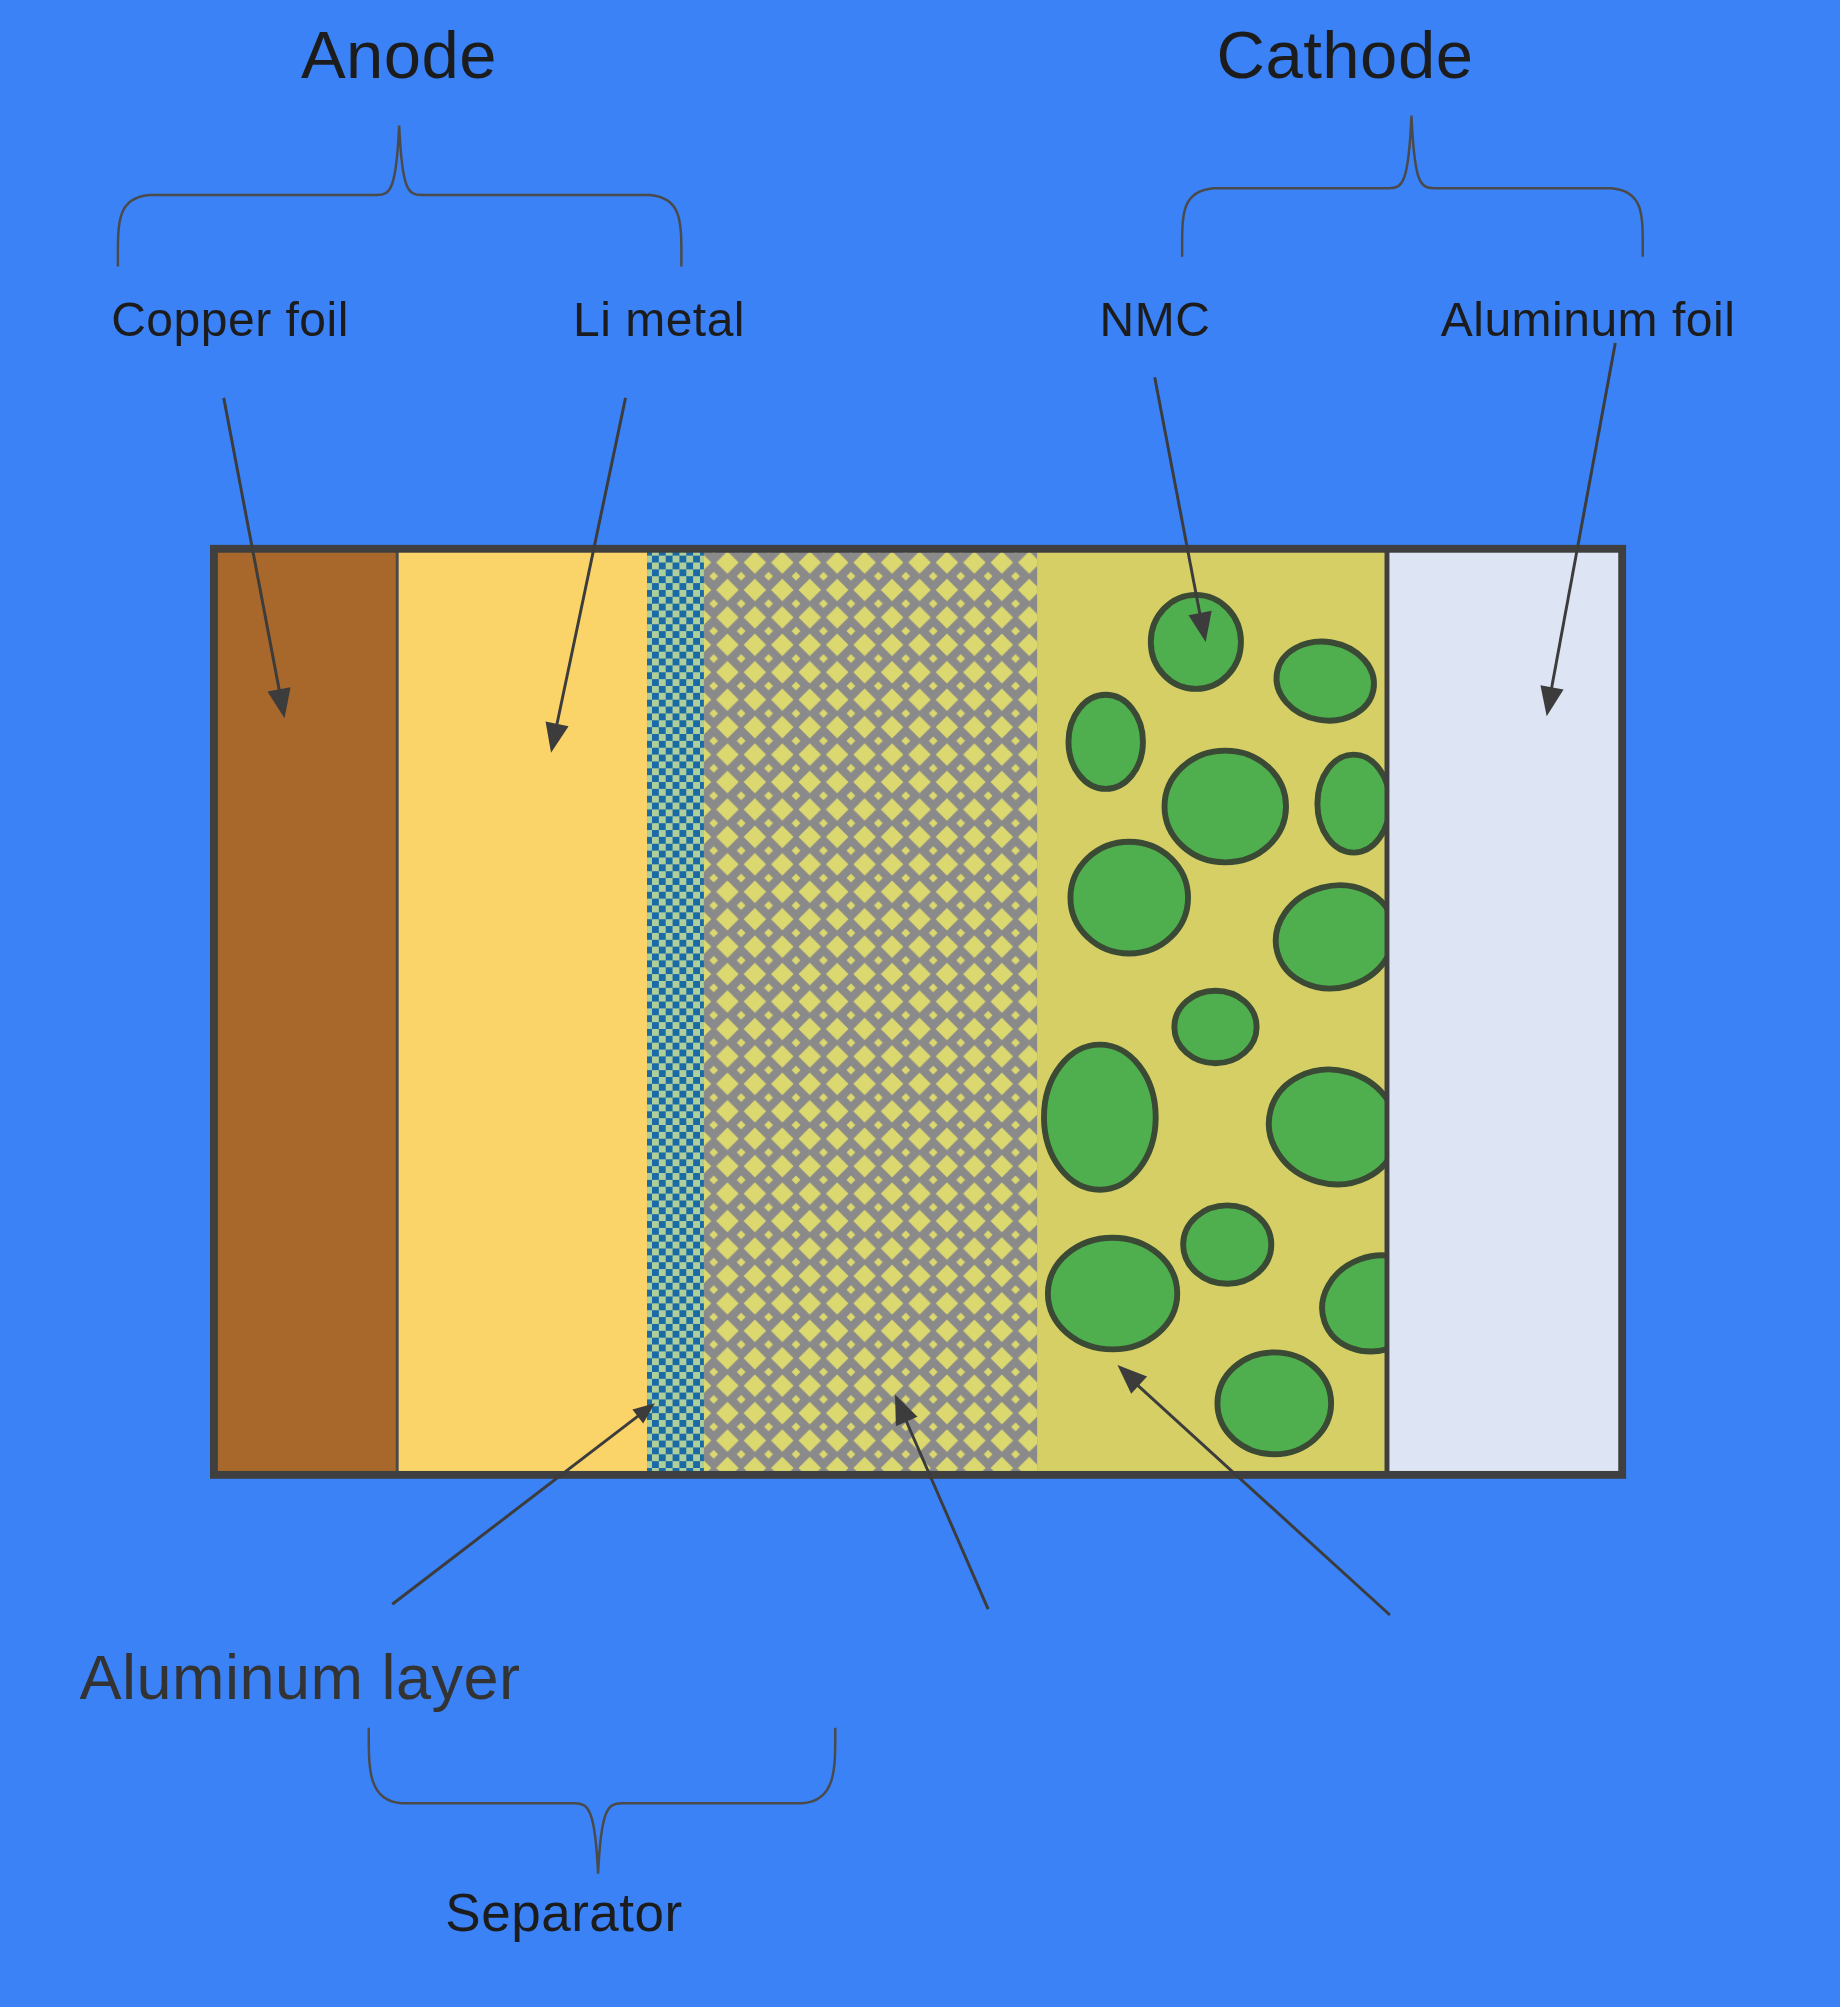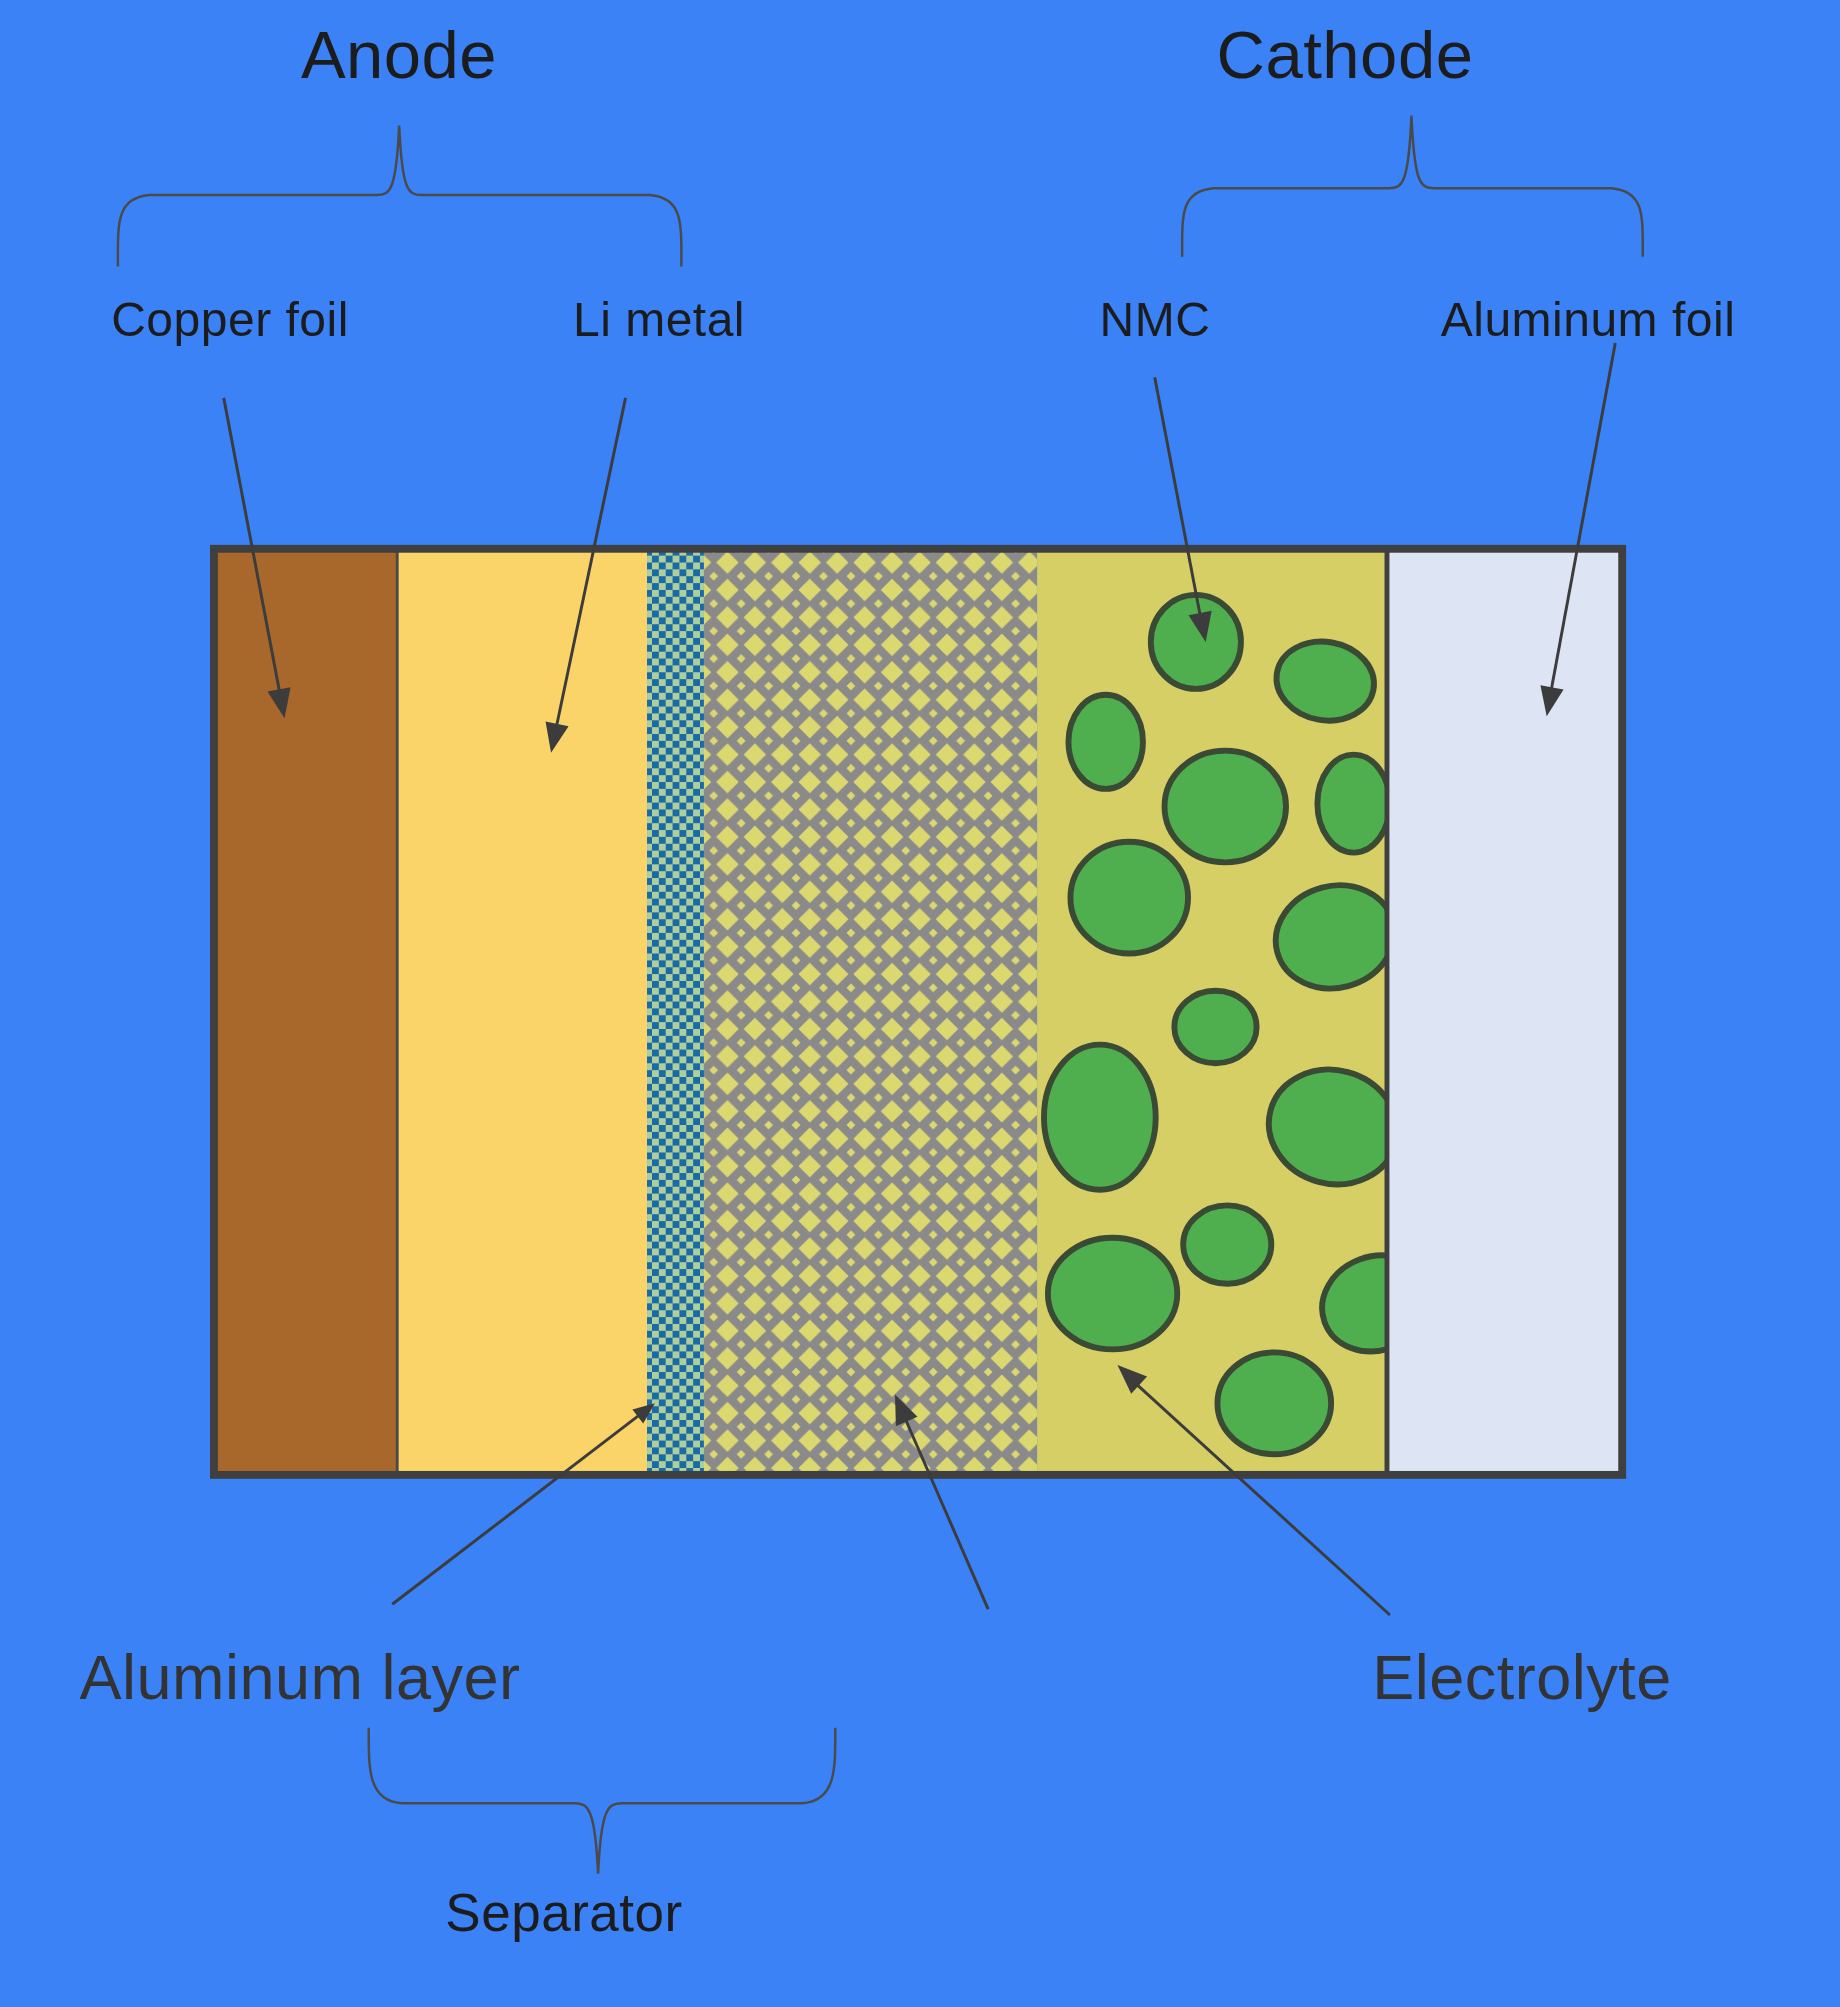--- a/index.html
+++ b/index.html
@@ -121,17 +121,16 @@
 
   <div class="lbl row-top" style="left:399px;">Anode</div>
   <div class="lbl row-top" style="left:1345px;">Cathode</div>
 
   <div class="lbl row-2" style="left:230px;">Copper foil</div>
   <div class="lbl row-2" style="left:659px;">Li metal</div>
   <div class="lbl row-2" style="left:1155px;">NMC</div>
   <div class="lbl row-2" style="left:1588px;">Aluminum foil</div>
 
   <div class="lbl row-bottom" style="left:300px;">Aluminum layer</div>
-  <div class="lbl row-bottom" style="left:1522px;">Electrolyte</div>
 
   <div class="lbl row-sep" style="left:564px;">Separator</div>
 </div>
 
 
 </body></html>

